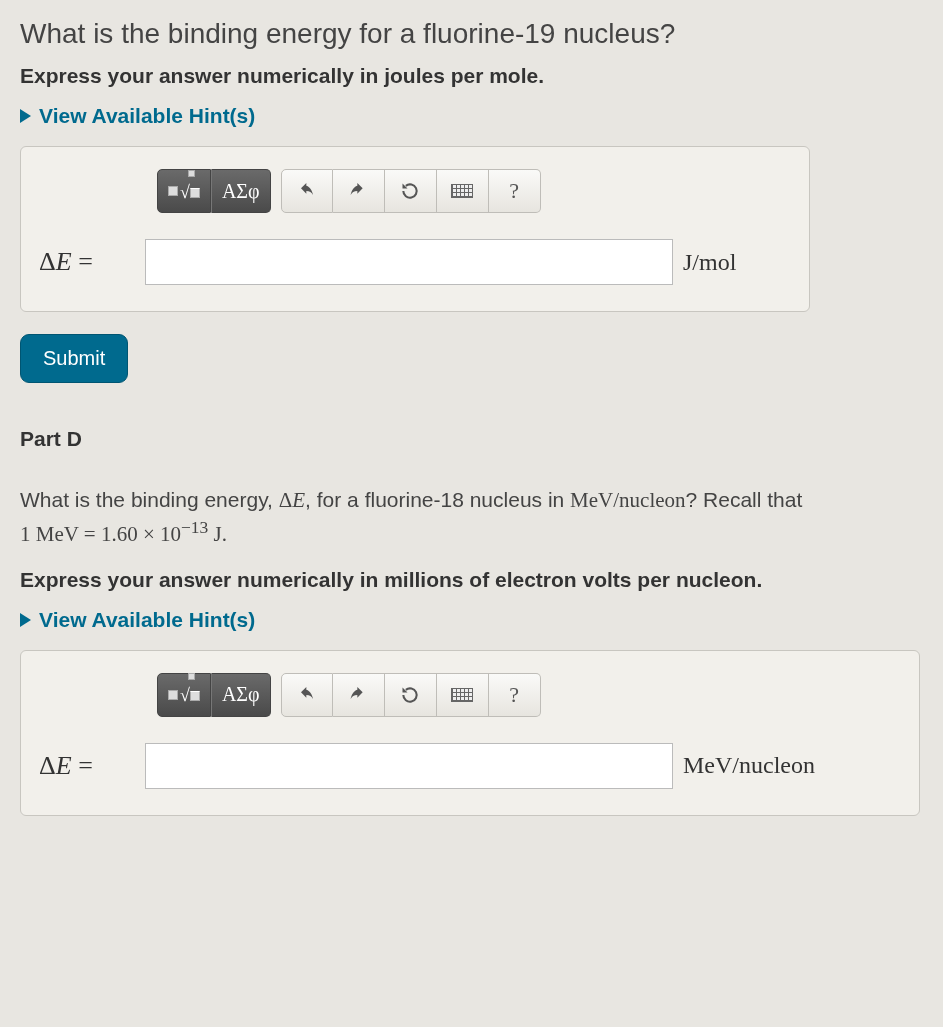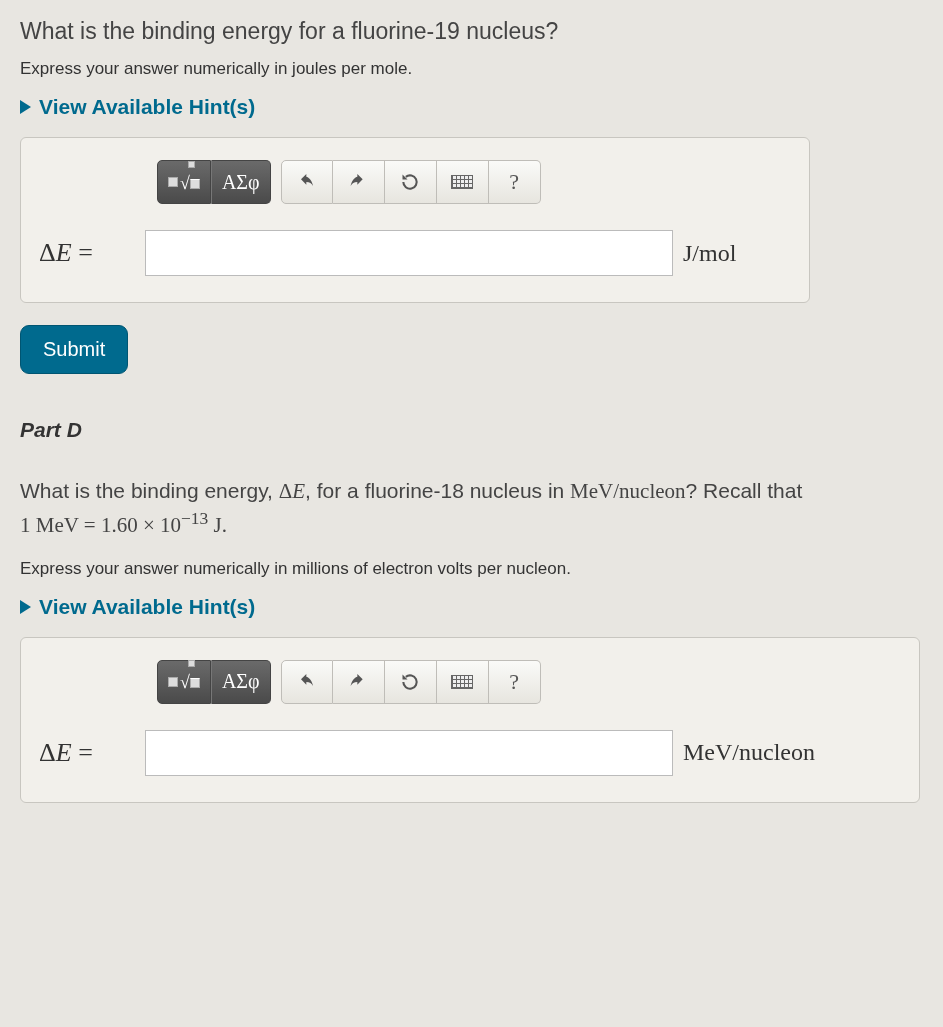--- a/index.html
+++ b/index.html
@@ -4,29 +4,29 @@
 <style>
   * { box-sizing: border-box; margin: 0; padding: 0; }
   body {
     font-family: Arial, Helvetica, sans-serif;
     background: #e8e6e1;
     width: 943px;
     padding: 18px 20px;
     color: #333;
   }
   .question-text {
-    font-size: 23px;
+    font-size: 28px;
     color: #444;
     margin-bottom: 14px;
     font-weight: 400;
   }
   .instruction-text {
-    font-size: 17px;
-    color: #333;
-    font-weight: normal;
+    font-size: 21px;
+    color: #333;
+    font-weight: bold;
     margin-bottom: 16px;
   }
   .hints-link {
     color: #006a8e;
     font-size: 21px;
     font-weight: bold;
     cursor: pointer;
     margin-bottom: 18px;
     display: flex;
     align-items: center;
@@ -131,21 +131,20 @@
     padding: 12px 22px;
     font-size: 20px;
     cursor: pointer;
   }
   .part-heading {
     font-size: 21px;
     font-weight: bold;
     color: #333;
     margin-top: 44px;
     margin-bottom: 34px;
-    font-style: italic;
   }
   .part-d-text {
     font-size: 21px;
     color: #444;
     line-height: 1.45;
     margin-bottom: 18px;
   }
   .part-d-text .mathspan { font-family:'Times New Roman', serif; }
   .kbd-icon {
     width: 22px; height: 14px;

